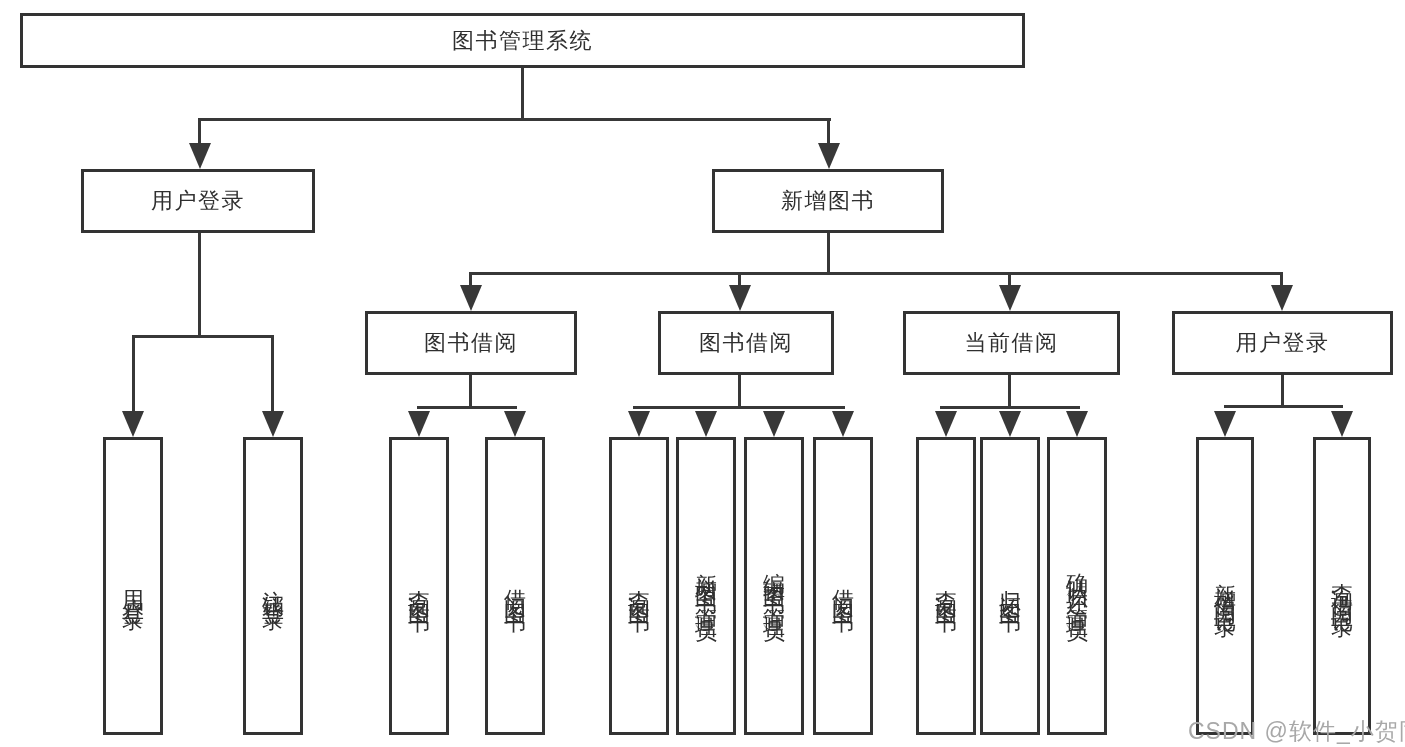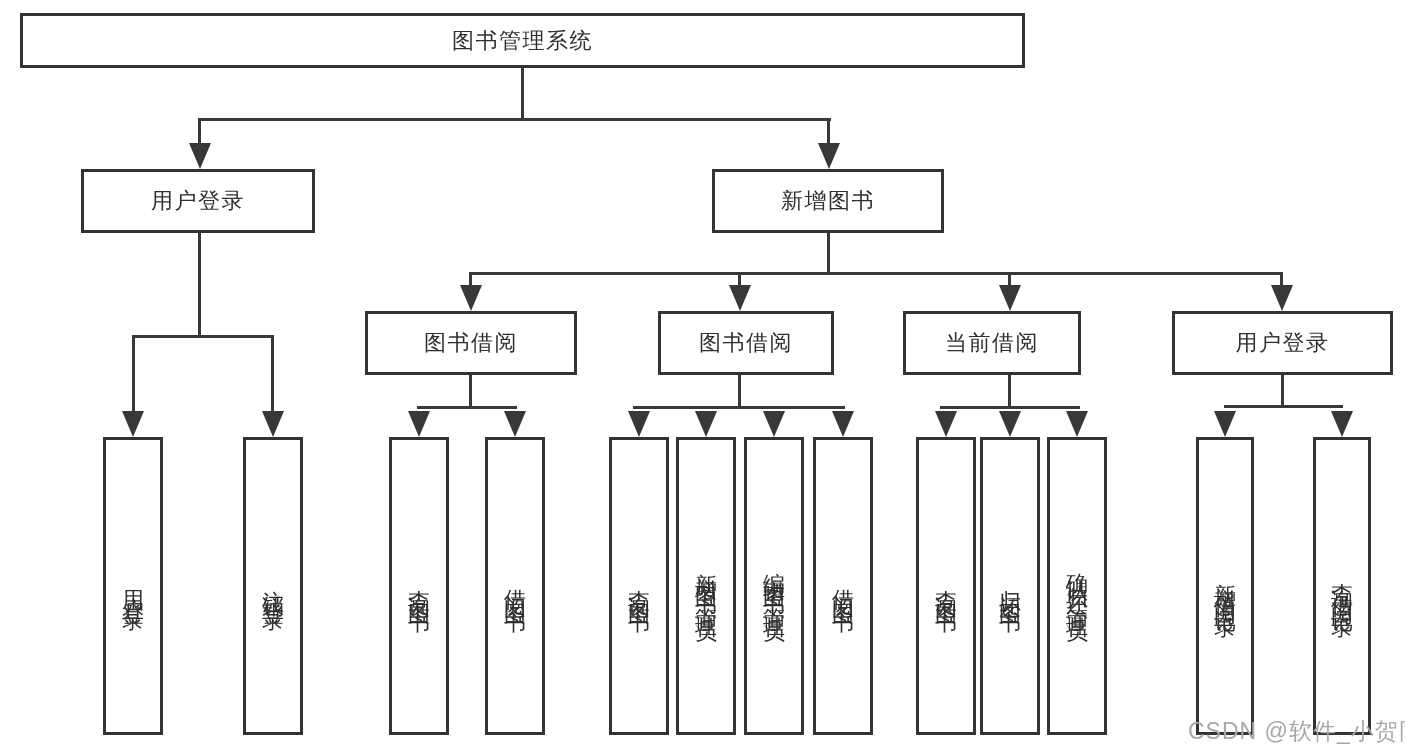--- a/index.html
+++ b/index.html
@@ -33,21 +33,21 @@
   <div class="box" style="left:712px;top:169px;width:232px;height:64px">
     <span>新增图书</span>
   </div>
 
   <div class="box" style="left:365px;top:311px;width:212px;height:64px">
     <span>图书借阅</span>
   </div>
   <div class="box" style="left:658px;top:311px;width:176px;height:64px">
     <span>图书借阅</span>
   </div>
-  <div class="box" style="left:903px;top:311px;width:178px;height:64px">
+  <div class="box" style="left:903px;top:311px;width:217px;height:64px">
     <span>当前借阅</span>
   </div>
   <div class="box" style="left:1172px;top:311px;width:221px;height:64px">
     <span>用户登录</span>
   </div>
 
   <div class="box vbox" style="left:103px;top:437px;width:60px;height:298px">
     <span>用户登录</span>
   </div>
   <div class="box vbox" style="left:243px;top:437px;width:60px;height:298px">

